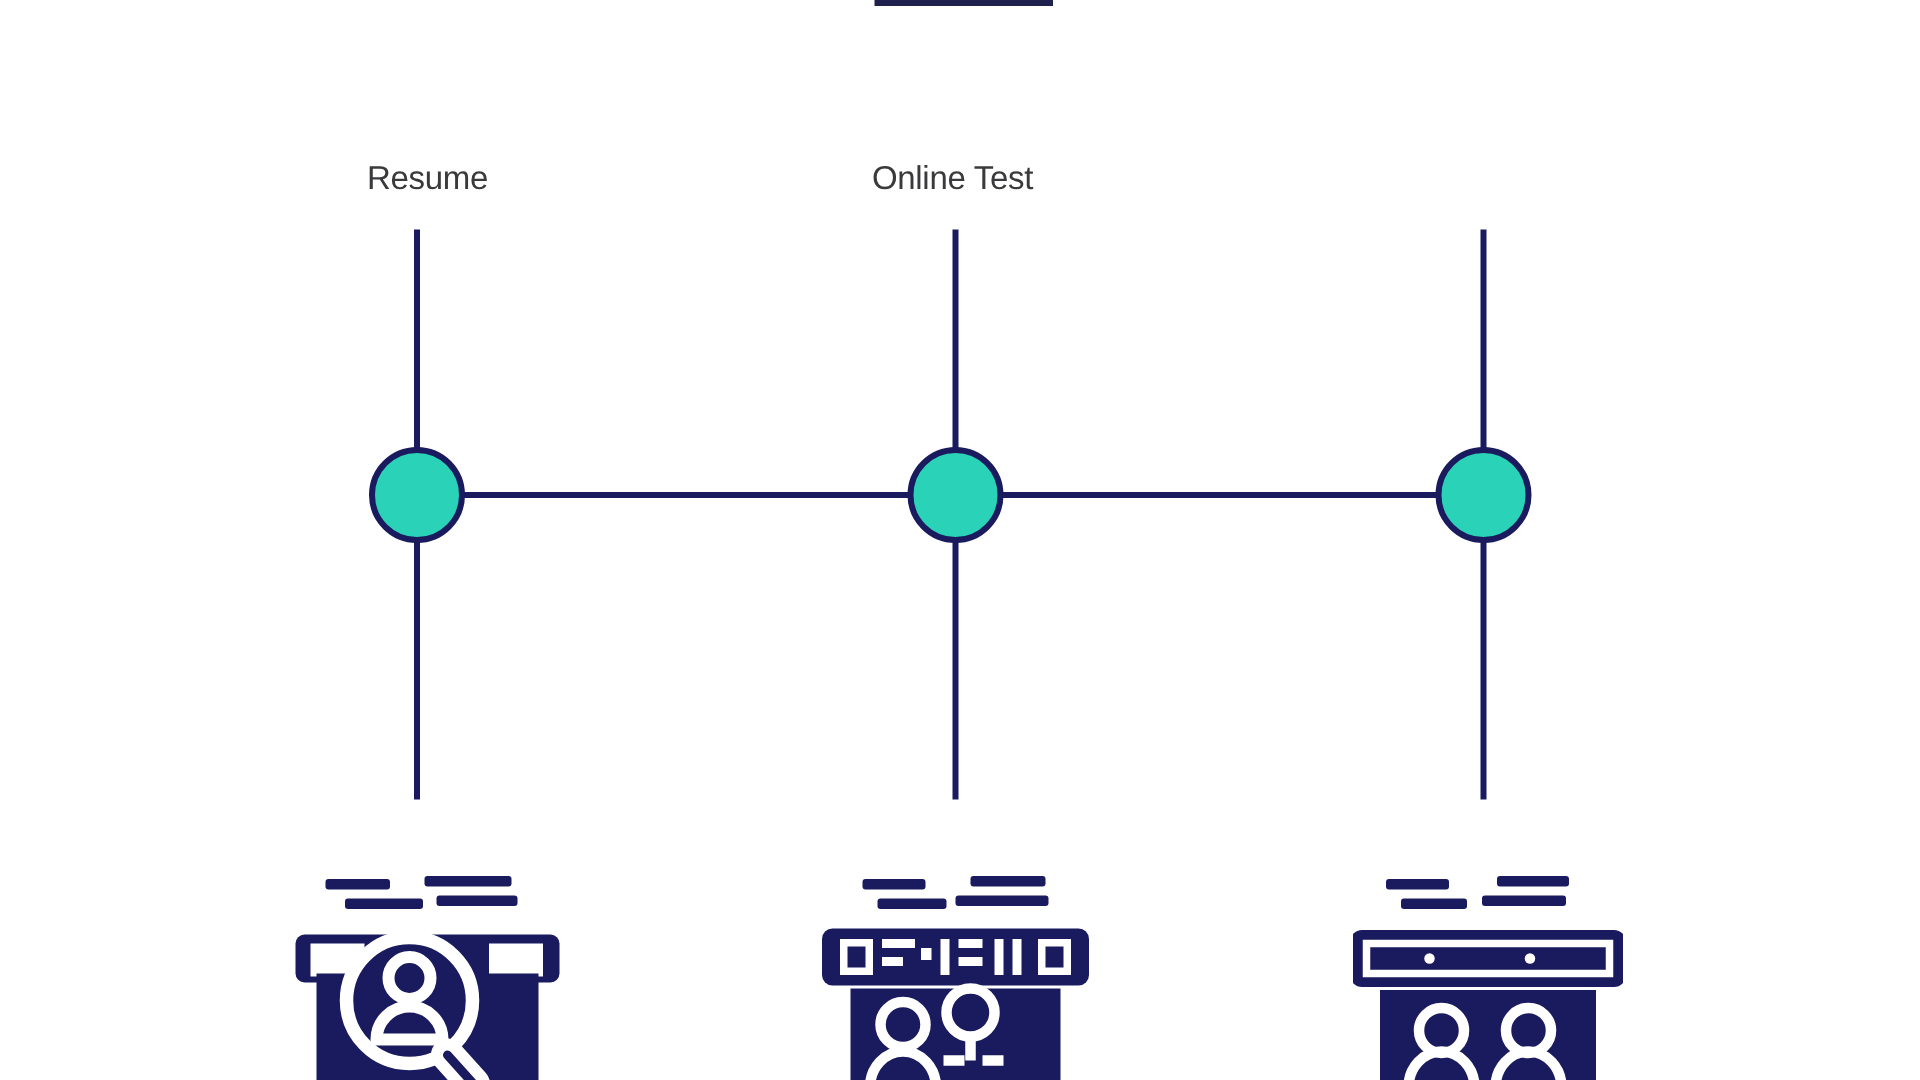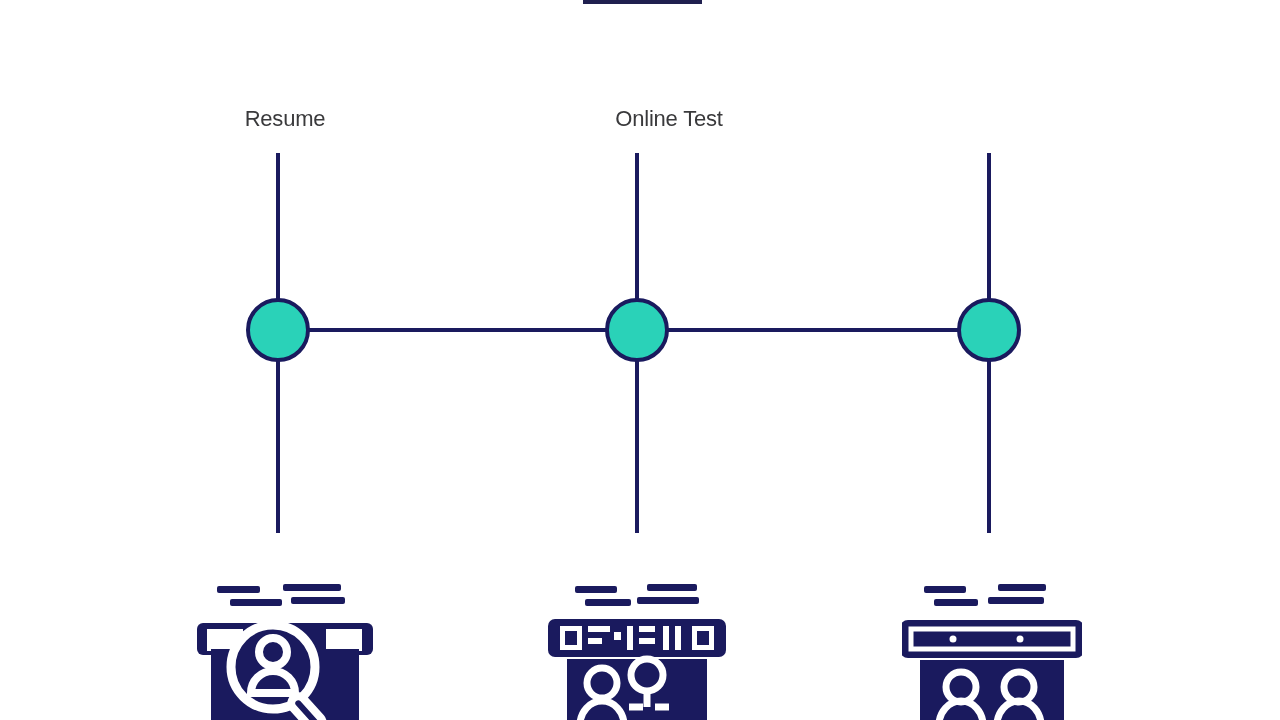--- a/index.html
+++ b/index.html
@@ -93,21 +93,21 @@
 </style>
 </head>
 <body>
 
 <div id="stage">
 
   <div class="top-accent"></div>
 
   <div class="stage-label" style="left:285px;">Resume</div>
 
-  <div class="stage-label" style="left:669px;text-align:right;">Online Test</div>
+  <div class="stage-label" style="left:635px;text-align:right;">Online Test</div>
 
 
   <div class="rail" style="left:278px;"></div>
   <div class="rail" style="left:637px;"></div>
   <div class="rail" style="left:989px;"></div>
 
   <div class="connector" style="left:278px; width:359px;"></div>
   <div class="connector" style="left:637px; width:380px;"></div>
 
   <div class="node" style="left:278px;"></div>

